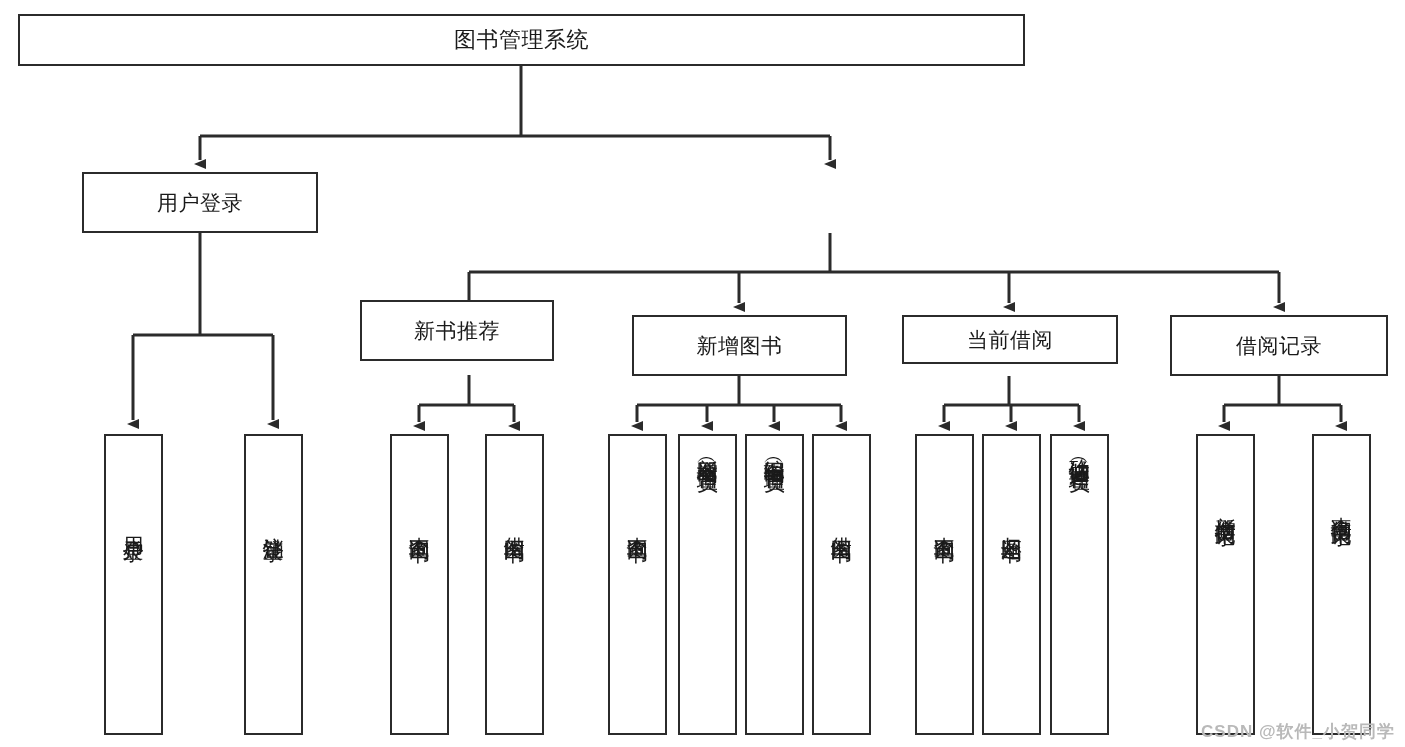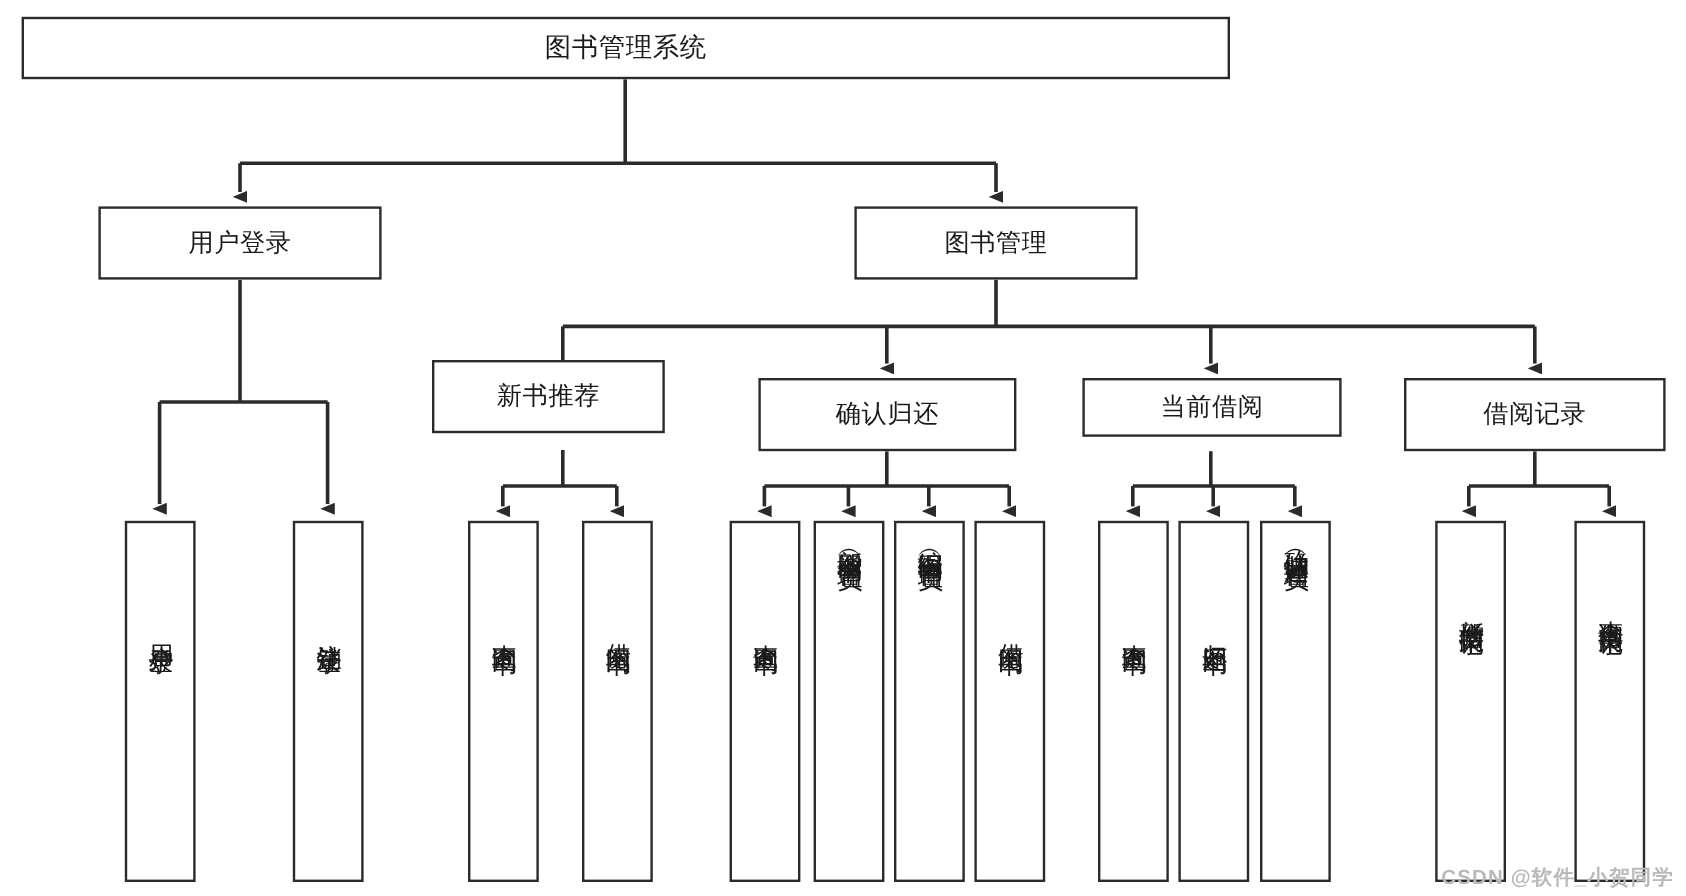--- a/index.html
+++ b/index.html
@@ -137,29 +137,26 @@
     </g>
   </svg>
 
   <div class="node horiz root" style="left:18px; top:14px; width:1007px; height:52px;">
     <span class="label">图书管理系统</span>
   </div>
 
   <div class="node horiz" style="left:82px; top:172px; width:236px; height:61px;">
     <span class="label">用户登录</span>
   </div>
-  <div class="node horiz" style="left:712px; top:172px; width:236px; height:61px;">
-    <span class="label">图书管理</span>
-  </div>
 
   <div class="node horiz" style="left:360px; top:300px; width:194px; height:61px;">
     <span class="label">新书推荐</span>
   </div>
   <div class="node horiz" style="left:632px; top:315px; width:215px; height:61px;">
-    <span class="label">确认归还</span>
+    <span class="label">新增图书</span>
   </div>
   <div class="node horiz" style="left:902px; top:315px; width:216px; height:49px;">
     <span class="label">当前借阅</span>
   </div>
   <div class="node horiz" style="left:1170px; top:315px; width:218px; height:61px;">
     <span class="label">借阅记录</span>
   </div>
 
   <div class="node vert midshort" style="left:104px; top:434px; width:59px; height:301px;">
     <span class="label">用户登录</span>

